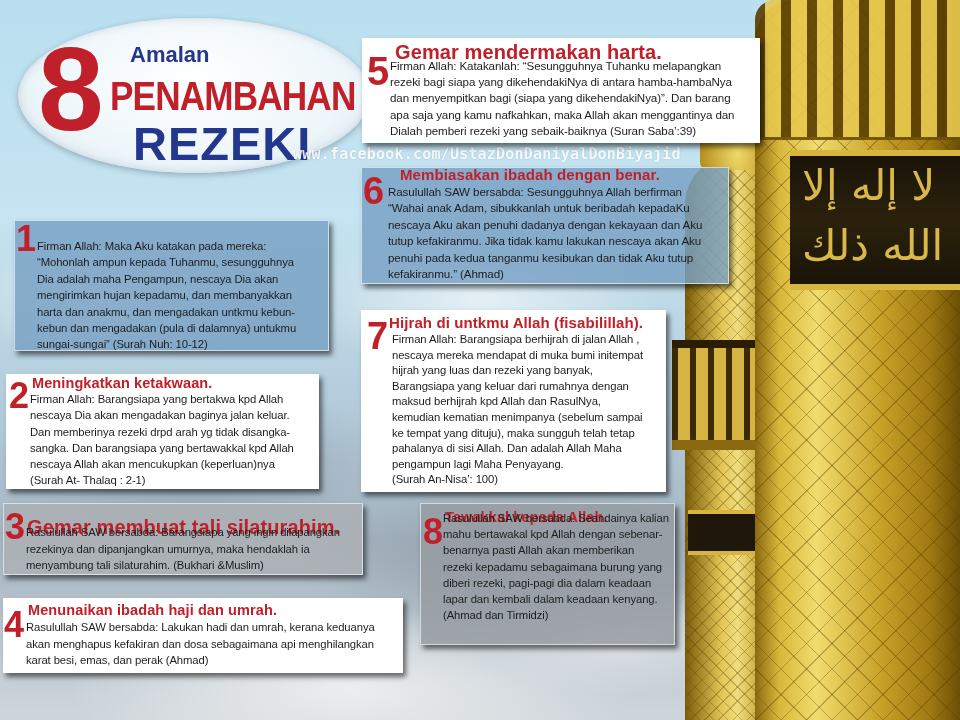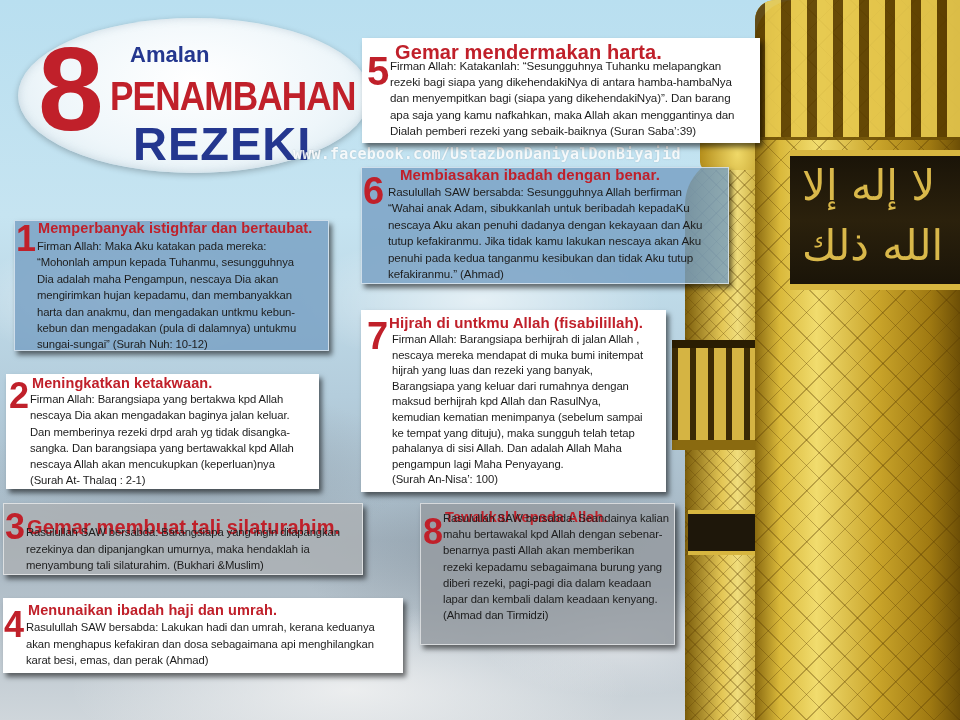--- a/index.html
+++ b/index.html
@@ -162,21 +162,20 @@
   <div class="card-body" style="left:26px; top:16px; font-size:11.6px; line-height:16.4px;">Rasulullah SAW bersabda: Sesungguhnya Allah berfirman
 “Wahai anak Adam, sibukkanlah untuk beribadah kepadaKu
 nescaya Aku akan penuhi dadanya dengan kekayaan dan Aku
 tutup kefakiranmu. Jika tidak kamu lakukan nescaya akan Aku
 penuhi pada kedua tanganmu kesibukan dan tidak Aku tutup
 kefakiranmu.” (Ahmad)</div>
 </div>
 
 <div class="card blue" style="left:14px; top:220px; width:315px; height:131px;">
   <div class="card-num" style="left:1px; top:0px; font-size:36px;">1</div>
-  <div class="card-title" style="left:23px; top:-1px; font-size:14.5px;">Memperbanyak istighfar dan bertaubat.</div>
   <div class="card-body" style="left:22px; top:17px; font-size:11.3px; line-height:16.4px;">Firman Allah: Maka Aku katakan pada mereka:
 “Mohonlah ampun kepada Tuhanmu, sesungguhnya
 Dia adalah maha Pengampun, nescaya Dia akan
 mengirimkan hujan kepadamu, dan membanyakkan
 harta dan anakmu, dan mengadakan untkmu kebun-
 kebun dan mengadakan (pula di dalamnya) untukmu
 sungai-sungai” (Surah Nuh: 10-12)</div>
 </div>
 
 <div class="card white" style="left:361px; top:310px; width:305px; height:182px;">

